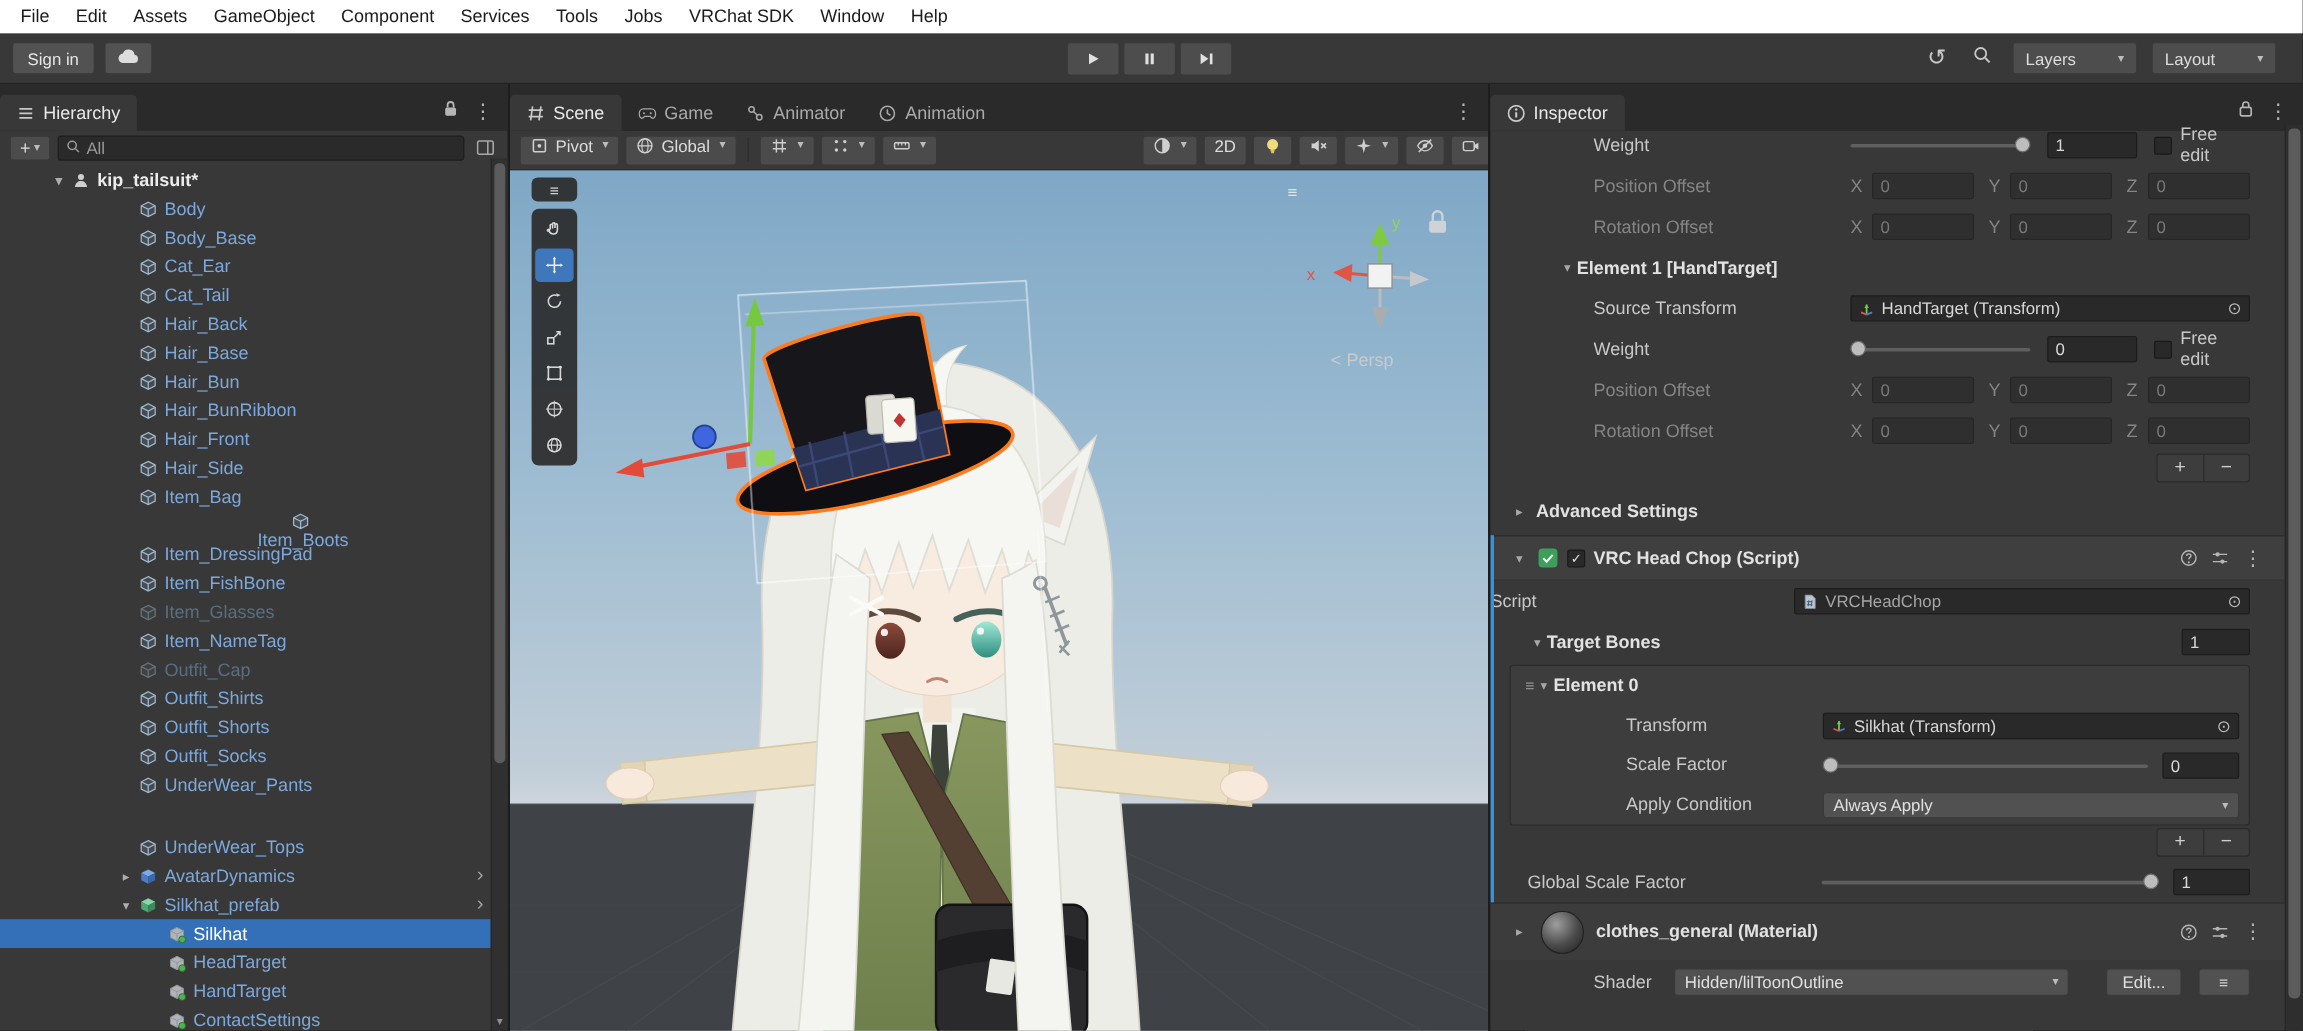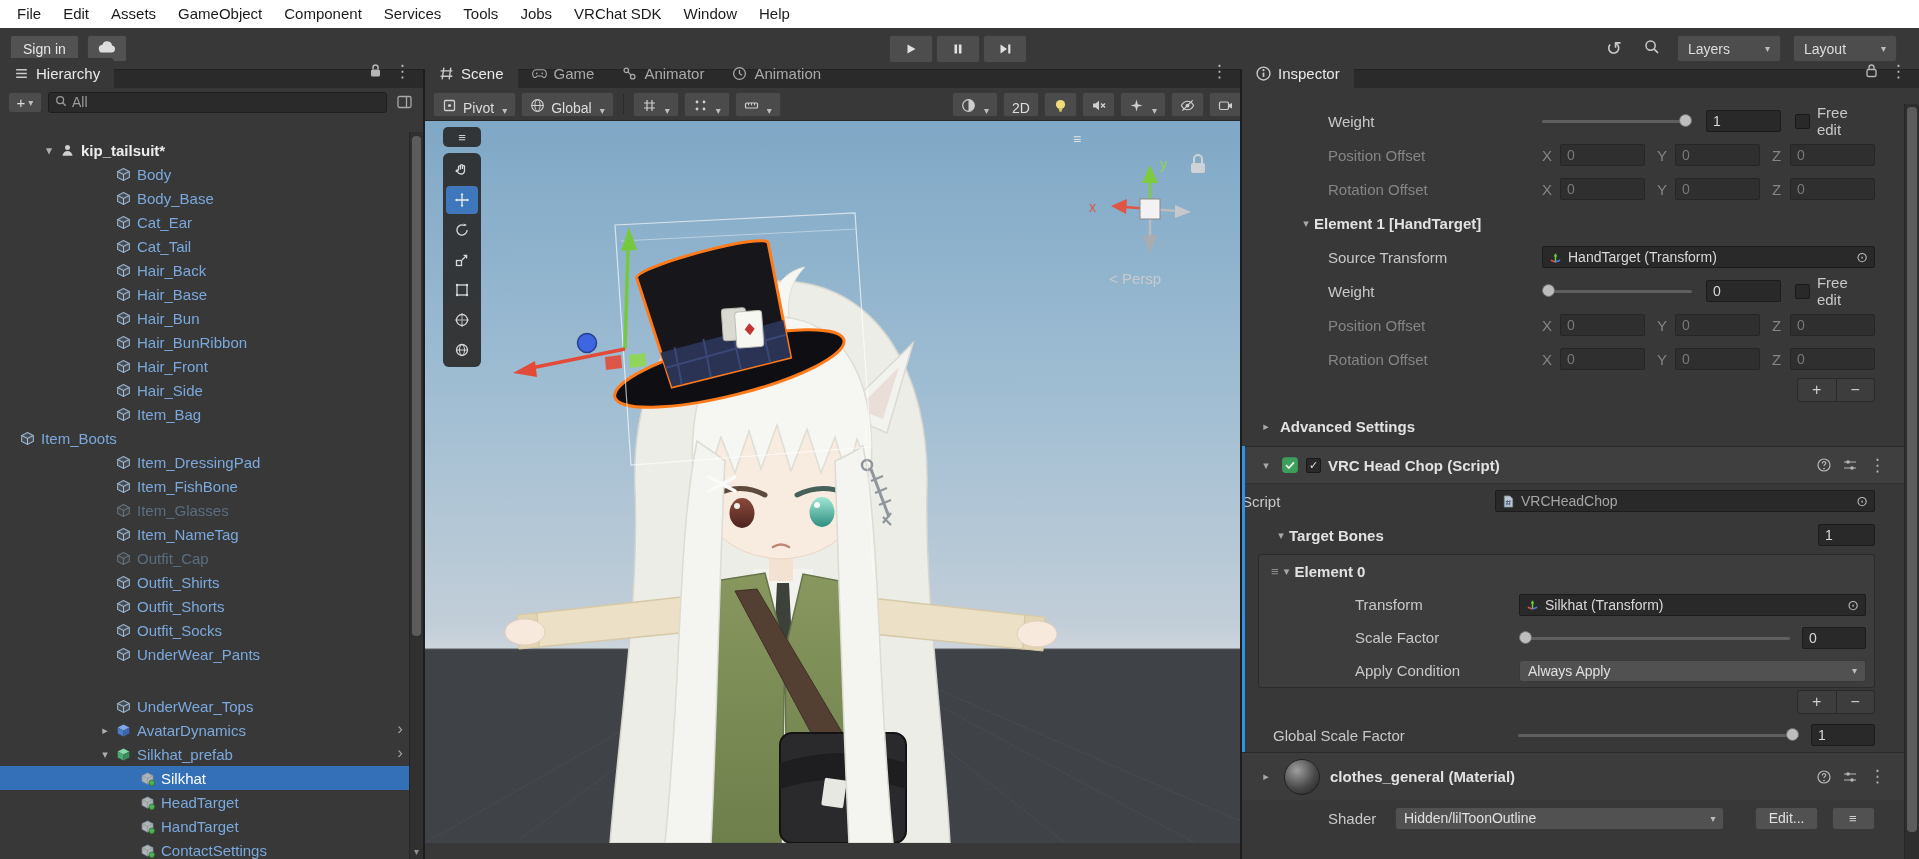--- a/index.html
+++ b/index.html
@@ -20,21 +20,21 @@
 .tb-right{position:absolute;right:22px;top:7px;display:flex;align-items:center;gap:12px;}
 .glyphbtn{color:#c8c8c8;font-size:19px;line-height:27px;width:26px;text-align:center;}
 .tb-drop{height:27px;background:#4d4d4d;border:1px solid #3a3a3a;border-radius:3px;color:#dddddd;display:flex;align-items:center;gap:18px;padding:0 10px;font-size:14px;min-width:104px;}
 .caret{font-size:10px;color:#bdbdbd;margin-left:auto;}
 
 
 .panel{position:absolute;background:#383838;top:70px;height:789px;}
 #hierarchy{left:0;width:423px;}
 #scene{left:425px;width:815px;}
 #inspector{left:1242px;width:677px;}
-.tabstrip{height:18px;background:#2a2a2a;display:flex;align-items:flex-end;position:relative;}
+.tabstrip{height:39px;background:#2a2a2a;display:flex;align-items:flex-end;position:relative;}
 .tab{height:30px;background:transparent;color:#a9a9a9;display:flex;align-items:center;gap:7px;padding:0 14px;border-radius:4px 4px 0 0;font-size:15px;white-space:nowrap;}
 .tab.active{background:#383838;color:#e8e8e8;}
 .tabicon{display:flex;width:15px;height:15px;}
 .tabicon svg{width:15px;height:15px;}
 .strip-icons{margin-left:auto;display:flex;align-items:center;gap:12px;padding:0 12px 6px 0;}
 .kebab{color:#b5b5b5;font-size:17px;}
 .minilock svg{width:13px;height:15px;}
 
 
 .searchrow{height:28px;display:flex;align-items:center;padding:0 8px;gap:6px;}
@@ -53,21 +53,21 @@
 .h-icon{width:18px;height:16px;flex:none;margin-right:5px;display:flex;align-items:center;justify-content:center;}
 .h-icon svg{width:15px;height:15px;}
 .h-chev{position:absolute;right:6px;color:#a0a0a0;font-size:17px;top:1px;}
 .vscroll{position:absolute;right:0;top:62px;bottom:0;width:14px;background:#303030;border-left:1px solid #262626;}
 #inspector .vscroll{top:34px;width:15px;background:#2e2e2e;}
 .thumb{position:absolute;left:2px;right:2px;border-radius:4px;background:#5c5c5c;}
 .scroll-arrow{position:absolute;bottom:2px;left:0;right:0;text-align:center;color:#8f8f8f;font-size:10px;}
 
 
 .scenebar{height:33px;background:#383838;border-bottom:1px solid #282828;display:flex;align-items:center;gap:5px;padding:0 8px;overflow:hidden;}
-.chip{height:25px;background:#4b4b4b;border:1px solid #383030;border-color:#3a3a3a;border-radius:3px;display:flex;align-items:flex-end;gap:6px;padding:0 8px;color:#dddddd;font-size:14px;white-space:nowrap;}
+.chip{height:25px;background:#4b4b4b;border:1px solid #383030;border-color:#3a3a3a;border-radius:3px;display:flex;align-items:flex-start;gap:6px;padding:0 8px;color:#dddddd;font-size:14px;white-space:nowrap;}
 .chip svg{width:15px;height:15px;}
 .chip .caret{margin-left:2px;}
 .sep{width:1px;height:20px;background:#2c2c2c;margin:0 4px;}
 .spacer{flex:1;}
 .cut{margin-right:-10px;}
 .viewport{position:relative;width:815px;height:722px;background:linear-gradient(180deg,#7fa8c6 0%,#9dbcd2 35%,#c2ced8 70%,#cdd5dc 73%);overflow:hidden;}
 .viewport svg.scenesvg{position:absolute;left:0;top:0;width:815px;height:722px;}
 .toolstrip{position:absolute;left:18px;top:6px;width:38px;display:flex;flex-direction:column;gap:6px;}
 .ts-handle{height:20px;background:rgba(44,44,44,.93);border-radius:5px;display:flex;align-items:center;justify-content:center;color:#cfcfcf;font-size:13px;}
 .ts-box{background:rgba(44,44,44,.93);border-radius:6px;padding:3px;display:flex;flex-direction:column;gap:2px;}
@@ -346,21 +346,21 @@
       <div class="h-row" style="padding-left: 96px;">
         <span class="h-arrow"></span>
         <span class="h-icon">
           <svg viewBox="0 0 16 16">
             <path d="M8 1.6 14.2 4.8v6.4L8 14.4 1.8 11.2V4.8Z" fill="rgba(160,190,215,.15)" stroke="#9fbbd4" stroke-width="1.1"></path>
             <path d="M1.8 4.8 8 8l6.2-3.2M8 8v6.4" stroke="#9fbbd4" stroke-width="1.1" fill="none"></path>
           </svg>
         </span>
         <span class="h-label">Item_Bag</span>
       </div>
-      <div class="h-row" style="">
+      <div class="h-row" style="padding-left: 96px; flex-direction: column;">
         <span class="h-arrow"></span>
         <span class="h-icon">
           <svg viewBox="0 0 16 16">
             <path d="M8 1.6 14.2 4.8v6.4L8 14.4 1.8 11.2V4.8Z" fill="rgba(160,190,215,.15)" stroke="#9fbbd4" stroke-width="1.1"></path>
             <path d="M1.8 4.8 8 8l6.2-3.2M8 8v6.4" stroke="#9fbbd4" stroke-width="1.1" fill="none"></path>
           </svg>
         </span>
         <span class="h-label">Item_Boots</span>
       </div>
       <div class="h-row" style="padding-left: 96px;">

